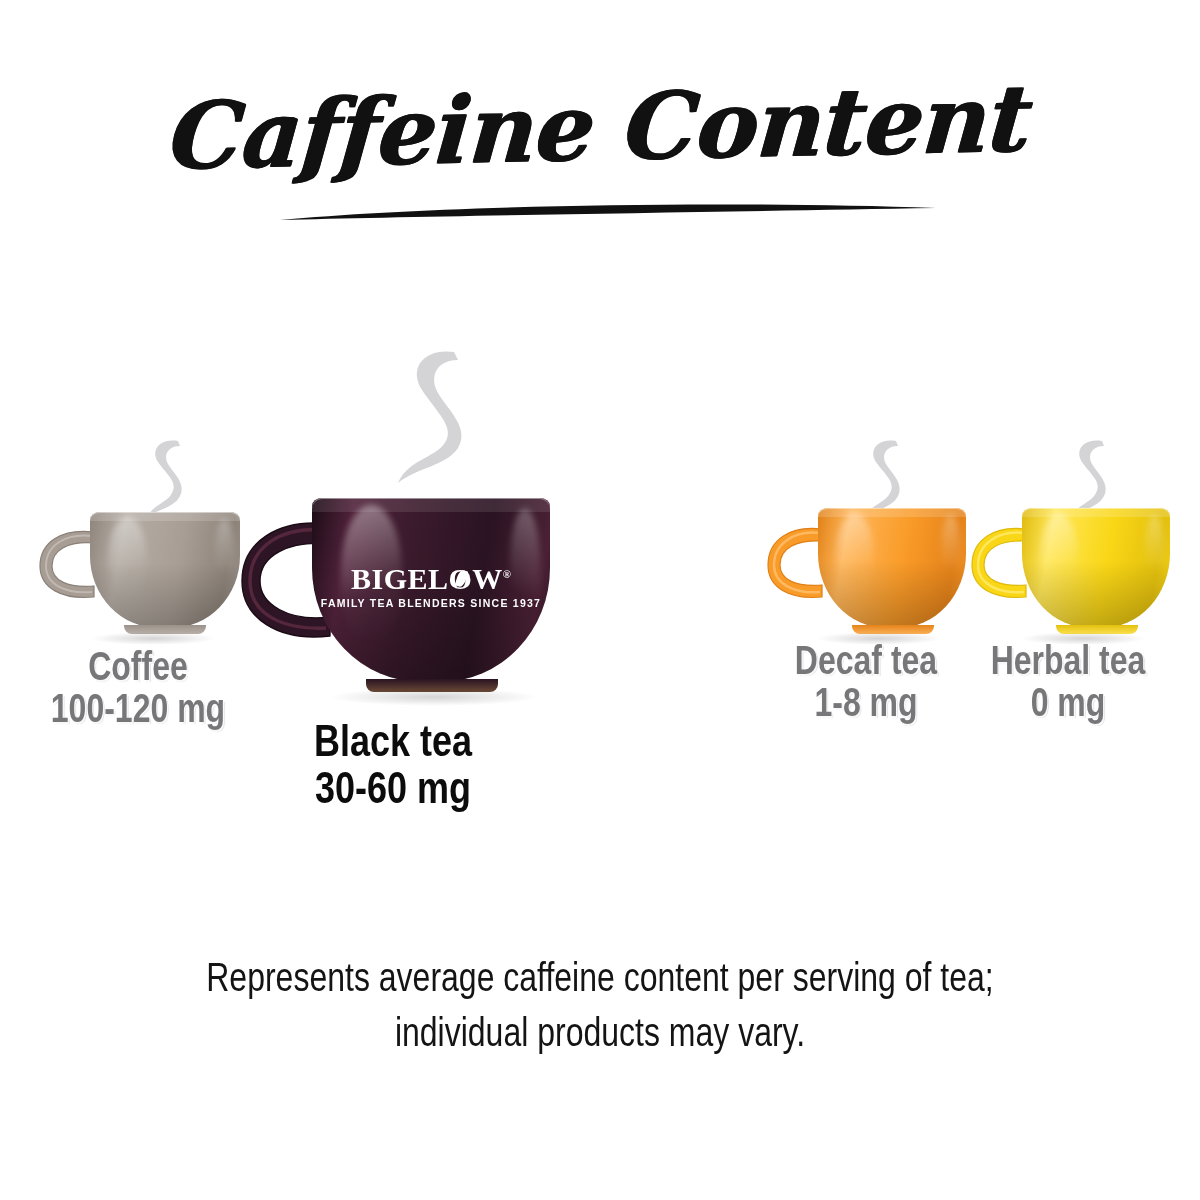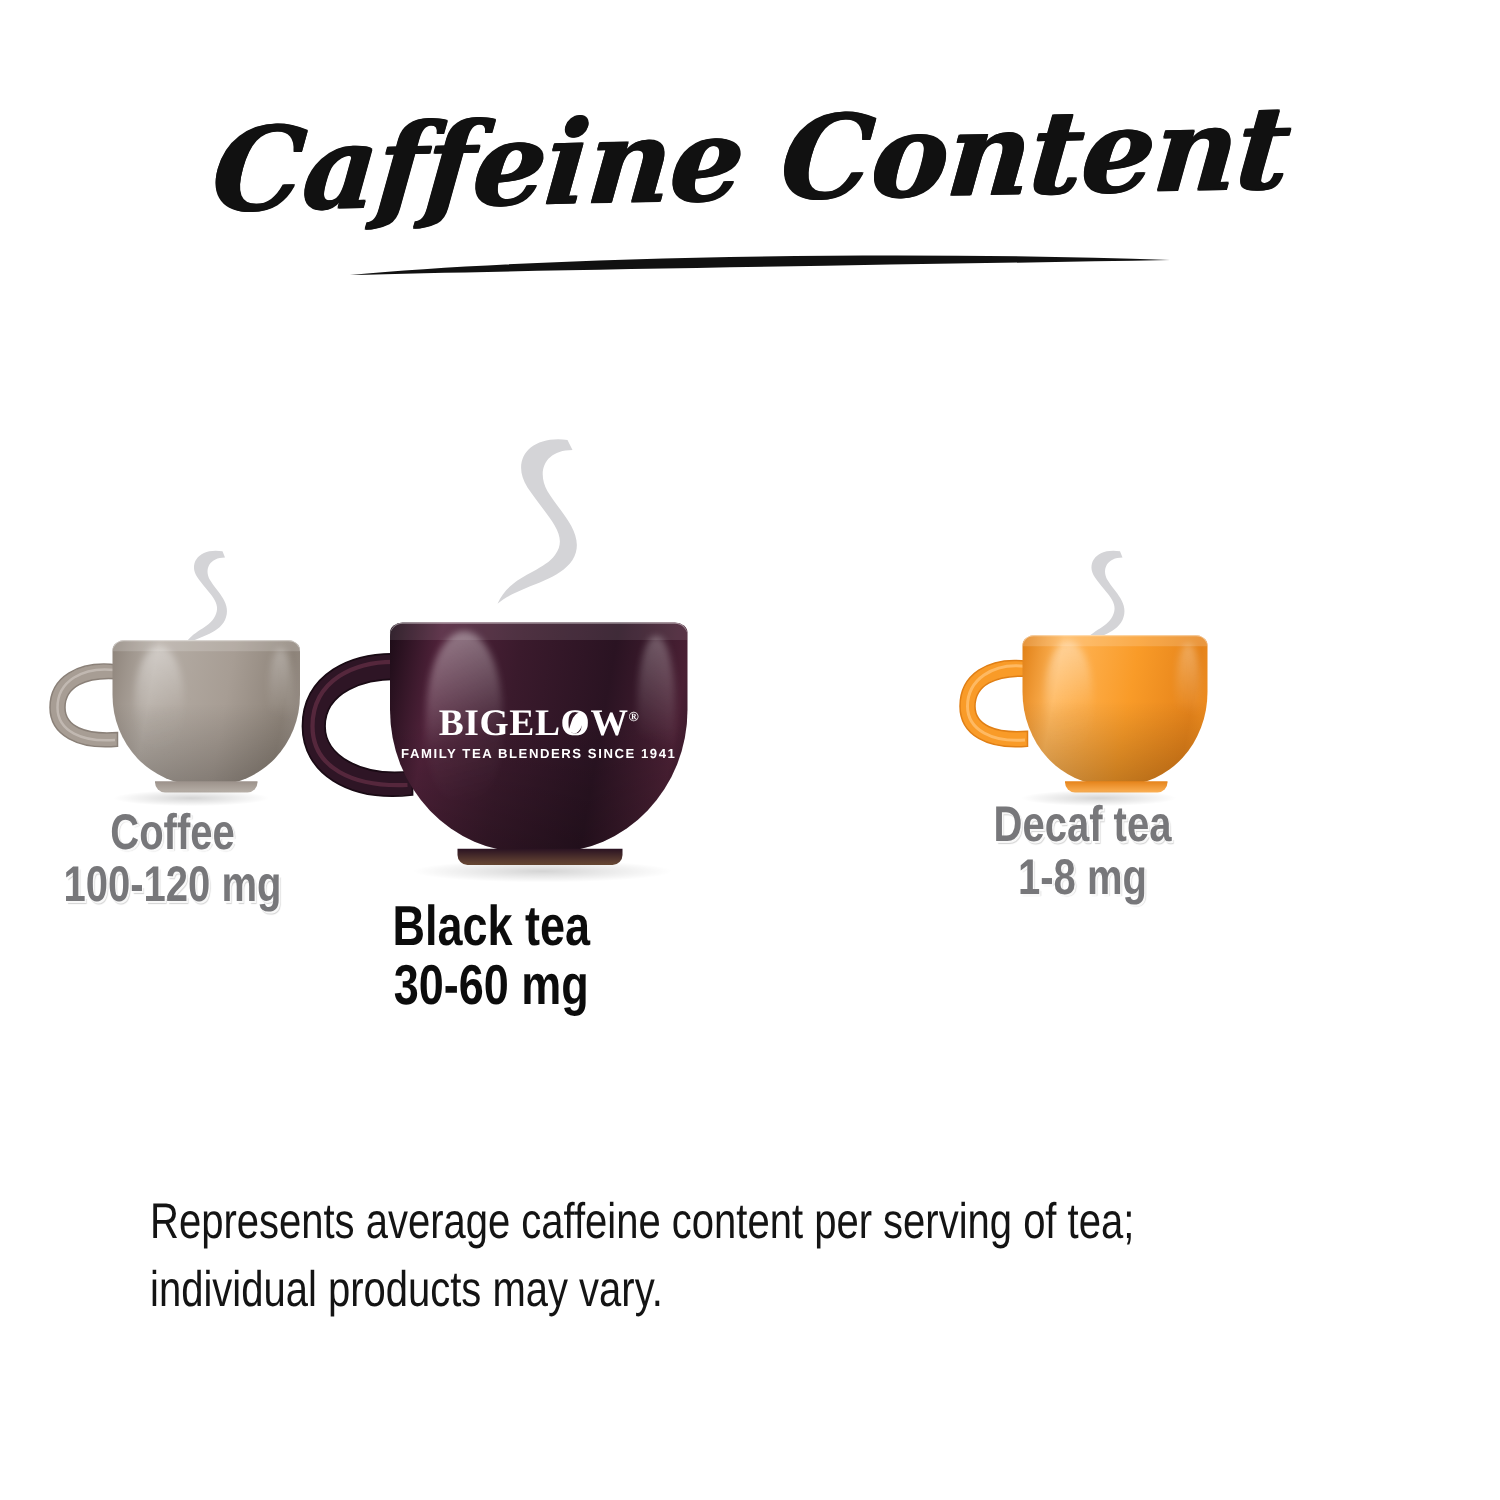--- a/index.html
+++ b/index.html
@@ -153,21 +153,21 @@
   .label-grey{
     color:#77777a;
     text-shadow:1.5px 1.5px 0 rgba(255,255,255,.85), 2px 2px 1px rgba(0,0,0,.18);
   }
   .label-black{ color:#0c0c0c; }
 
   
   #footer{
     position:absolute;
     left:0; top:950px; width:1200px;
-    text-align:left;
+    text-align:center;
     font-family:"Liberation Sans", sans-serif;
     font-weight:400;
     font-size:40px;
     line-height:1.38;
     color:#141414;
   }
   #footer span{ display:block; transform:scaleX(.80); }
 </style>
 </head>
 <body>
@@ -234,21 +234,21 @@
         <div class="cup-rim" style="height:14px; background:rgba(255,255,255,.10);"></div>
         <div class="cup-gloss"></div>
         <div class="cup-gloss-right"></div>
         <div class="cup-shadow-in"></div>
 
         <div class="logo" style="left:0; top:66px; width:100%;">
           <div class="logo-word">
             <span>BIGELOW</span><span class="logo-reg">®</span>
             <span class="logo-leaf"></span>
           </div>
-          <div class="logo-tag">FAMILY TEA BLENDERS SINCE 1941</div>
+          <div class="logo-tag">FAMILY TEA BLENDERS SINCE 1937</div>
         </div>
       </div>
       <div class="cup-foot" style="left:132px; top:181px; width:132px; height:13px;
                   background:linear-gradient(to bottom,#2a1322,#6b4a35);"></div>
       <div class="cup-drop" style="top:190px; width:210px; height:18px; margin-left:40px;"></div>
     </div>
 
     <div class="cup-label label-black" style="left:-15px; top:378px; width:360px; font-size:45px;">
       <span class="lname">Black tea</span>
       <span class="lval">30-60 mg</span>
@@ -280,19 +280,49 @@
                   background:linear-gradient(to bottom,#e5831a,#fbb055);"></div>
       <div class="cup-drop" style="top:124px; width:126px; height:13px; margin-left:14px;"></div>
     </div>
 
     <div class="cup-label label-grey" style="left:-30px; top:300px; width:280px; font-size:40px;">
       <span class="lname">Decaf tea</span>
       <span class="lval">1-8 mg</span>
     </div>
   </div>
 
+  <div class="cup-group" style="left:956px; top:0; width:226px; height:560px;">
+
+    <svg class="steam" style="left:108px; top:98px; width:52px; height:82px;" viewBox="0 0 52 82">
+      <path d="M38 3 C 20 0, 10 12, 18 24 C 27 37, 38 44, 32 55 C 27 65, 14 66, 7 79
+               C 18 71, 34 70, 40 58 C 46 45, 34 36, 28 26 C 23 17, 28 8, 40 8 Z" fill="#d4d4d7"></path>
+    </svg>
+
+    <div class="cup-stage" style="left:10px; top:168px; width:206px; height:132px;">
+      <svg style="position:absolute; left:0; top:16px; width:70px; height:80px;" viewBox="0 0 70 80">
+        <path d="M60 5 C 28 1, 6 16, 6 41 C 6 64, 28 76, 60 73 L60 61
+                 C 34 63, 18 56, 18 41 C 18 24, 34 16, 60 17 Z" fill="#f9d616" stroke="#dfb90c" stroke-width="1.2"></path>
+        <path d="M58 9 C 32 6, 12 20, 12 41 C 12 60, 32 70, 58 68" fill="none" stroke="#ffeb72" stroke-width="2.4" opacity=".8"></path>
+      </svg>
+      <div class="cup-body" style="left:56px; top:0; width:148px; height:120px;
+                  background:linear-gradient(100deg,#dfb90c 0%,#ffe758 20%,#f9d616 56%,#e3c00e 86%,#f5d213 100%);">
+        <div class="cup-rim" style="height:9px;"></div>
+        <div class="cup-gloss"></div>
+        <div class="cup-gloss-right"></div>
+        <div class="cup-shadow-in"></div>
+      </div>
+      <div class="cup-foot" style="left:90px; top:117px; width:82px; height:9px;
+                  background:linear-gradient(to bottom,#e3c00e,#fbe04f);"></div>
+      <div class="cup-drop" style="top:124px; width:126px; height:13px; margin-left:14px;"></div>
+    </div>
+
+    <div class="cup-label label-grey" style="left:-28px; top:300px; width:280px; font-size:40px;">
+      <span class="lname">Herbal tea</span>
+      <span class="lval">0 mg</span>
+    </div>
+  </div>
 
 </div>
 
 <div id="footer">
   <span>Represents average caffeine content per serving of tea;</span>
   <span>individual products may vary.</span>
 </div>
 
 </body></html>

